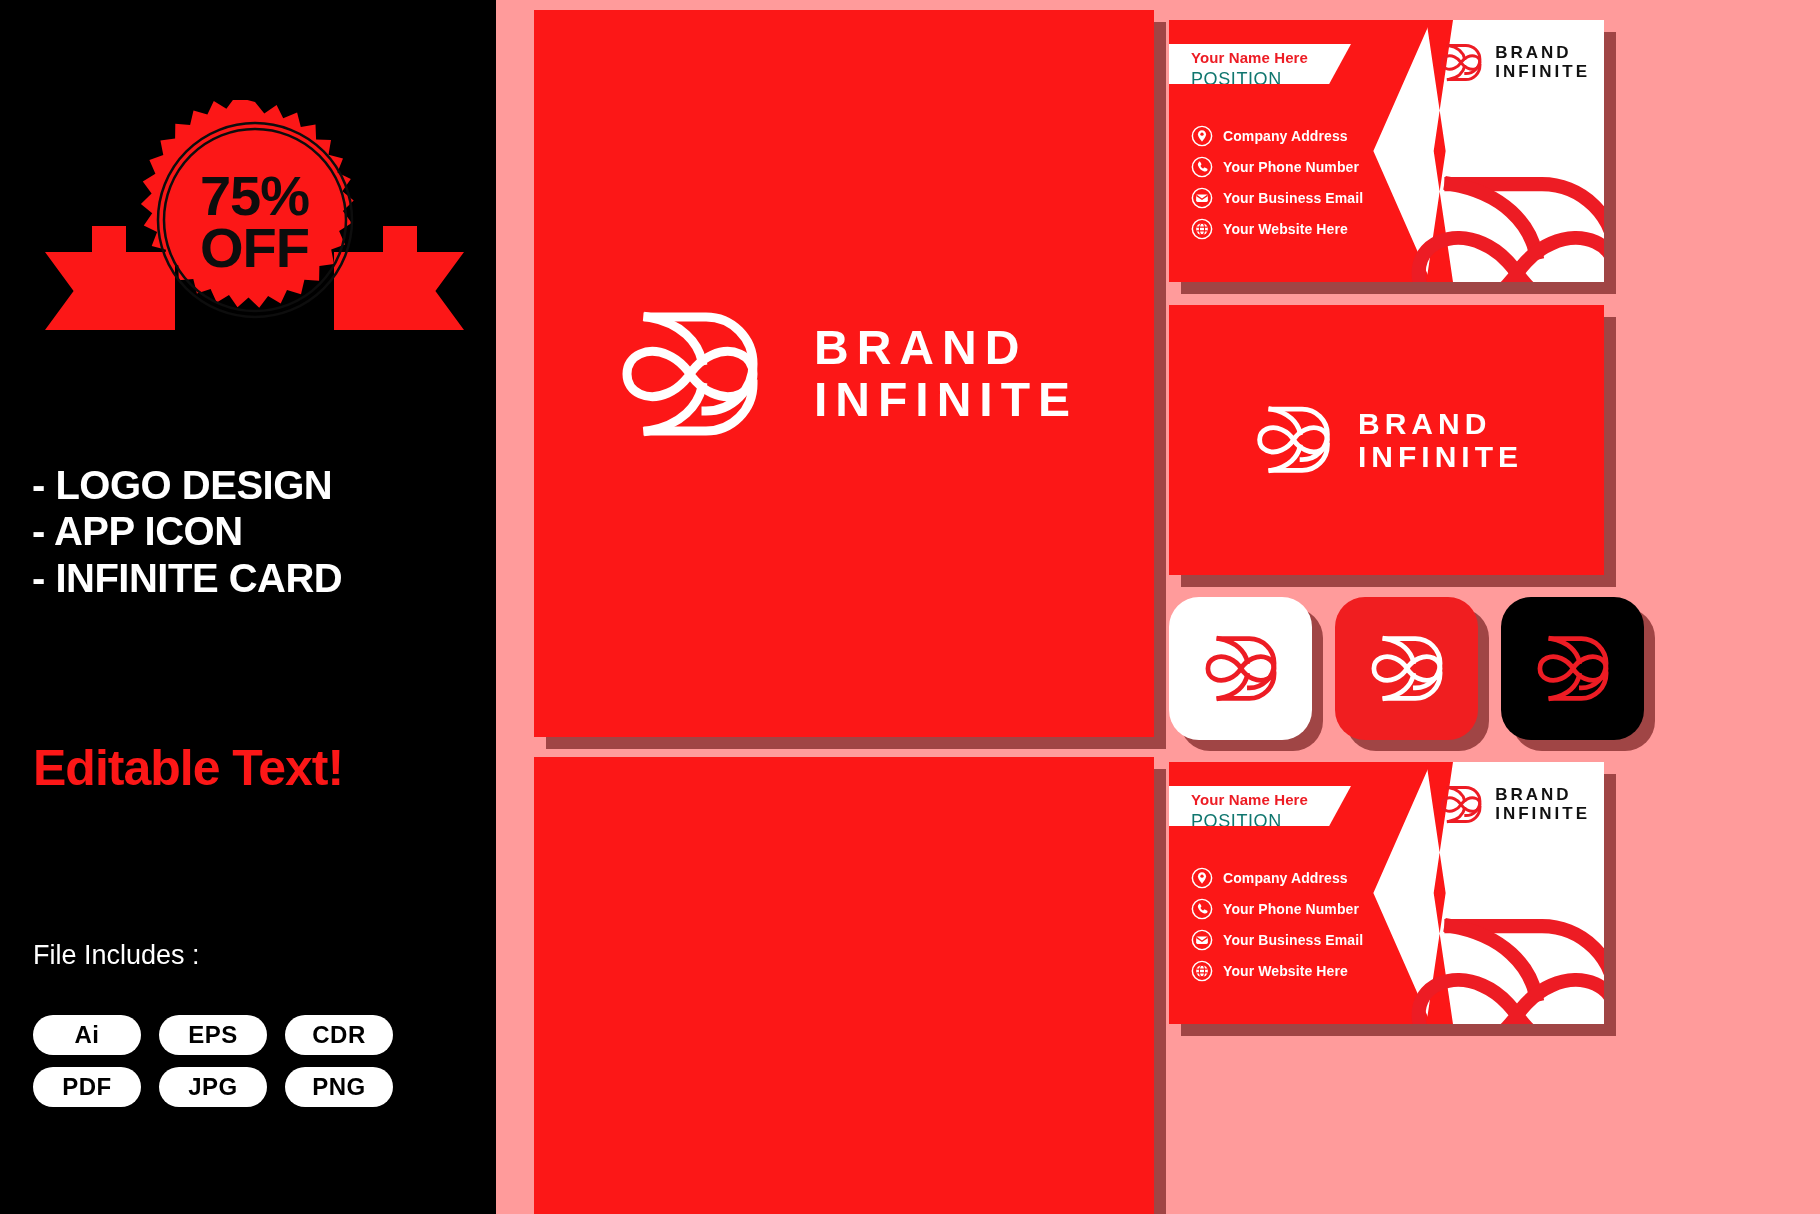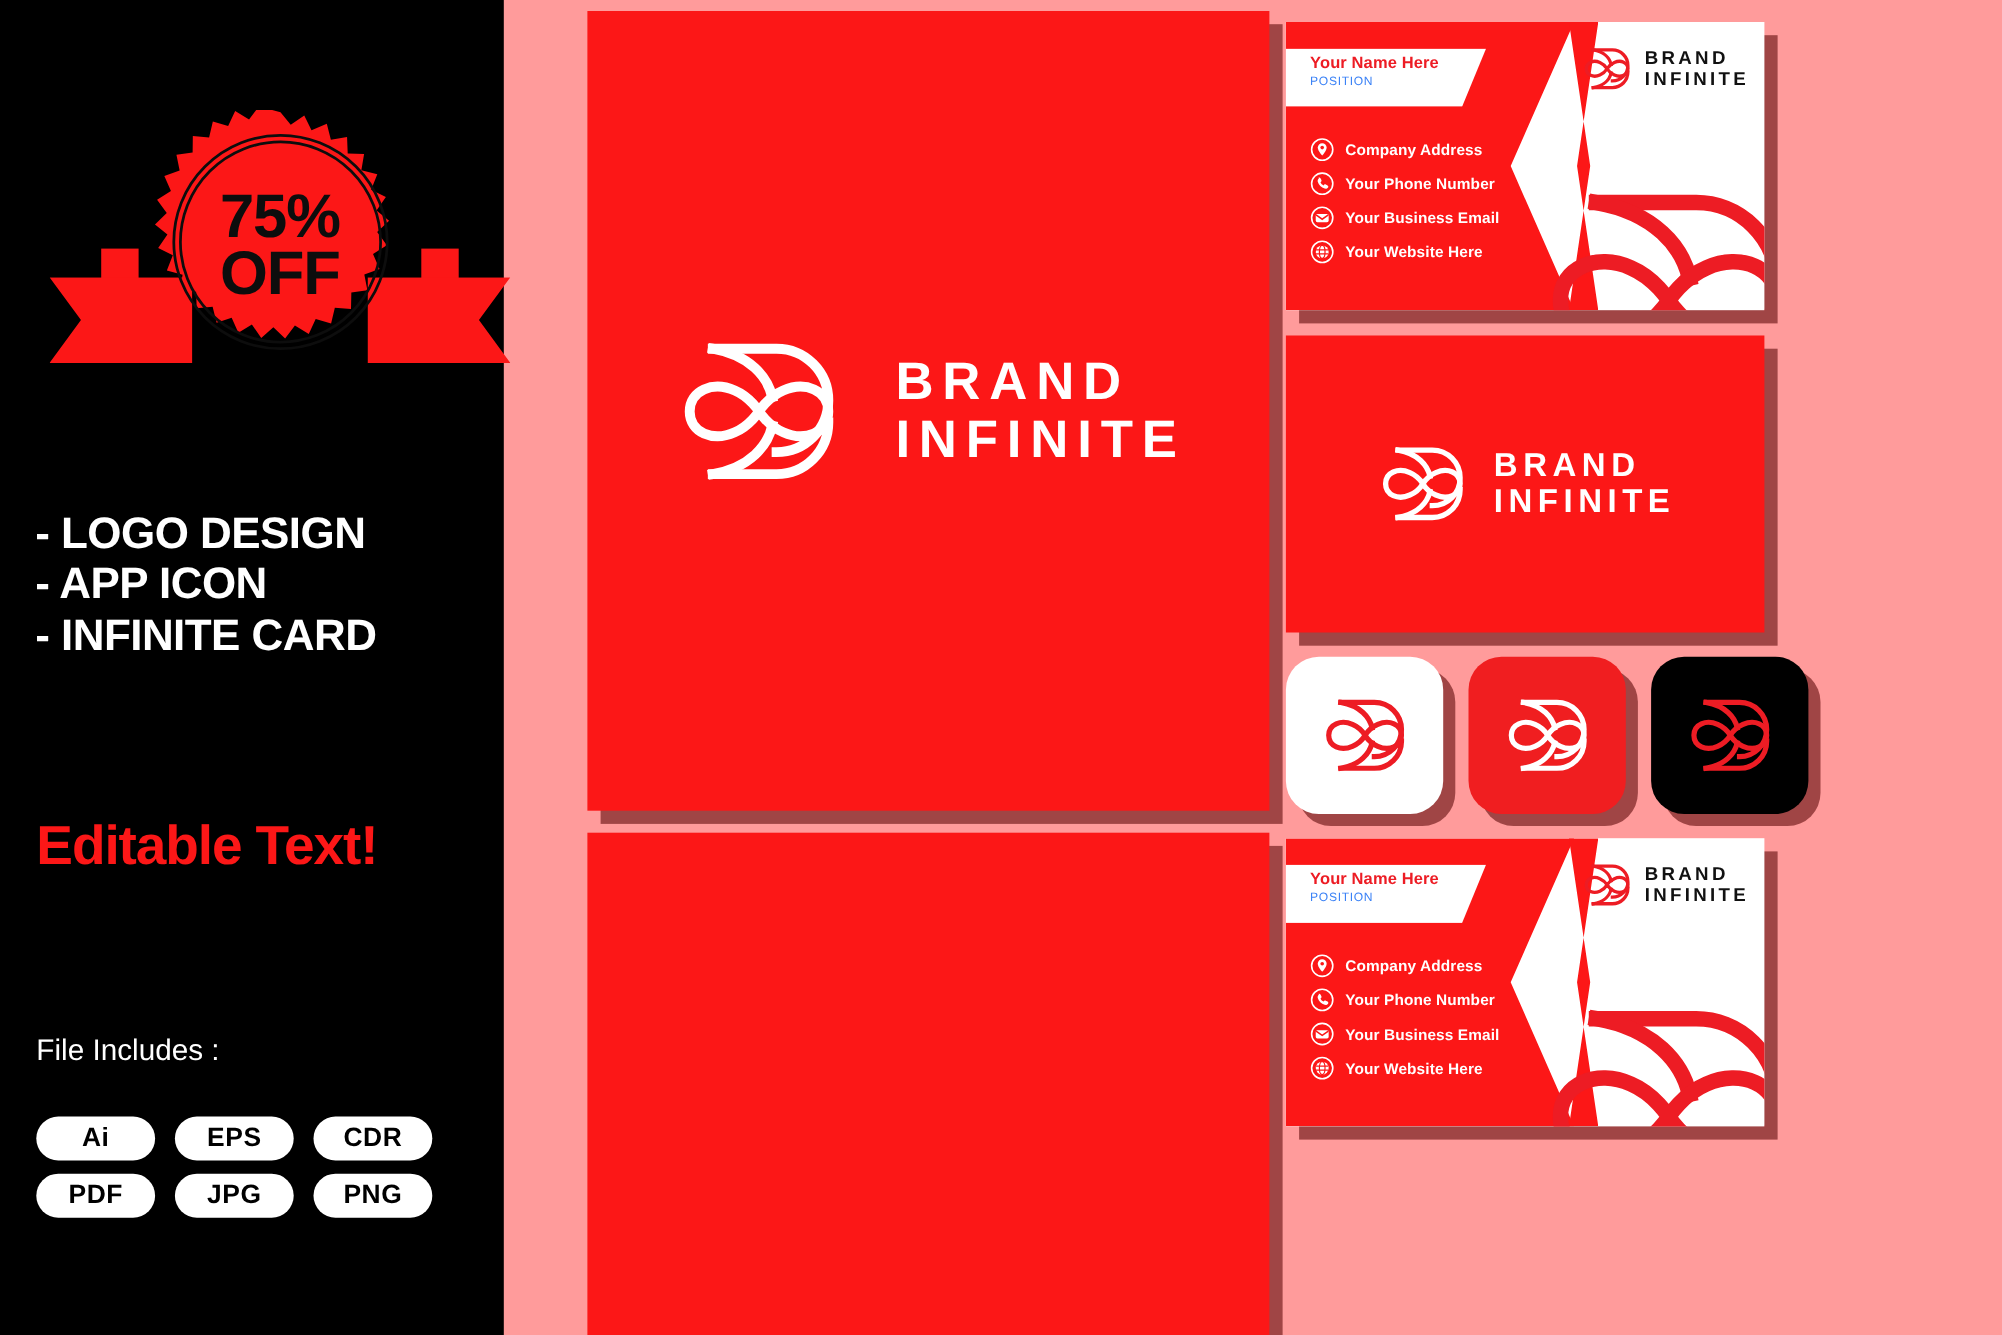--- a/index.html
+++ b/index.html
@@ -13,21 +13,21 @@
     position: relative;
     width: 1820px; height: 1214px;
     background: #ff9b9b;
     overflow: hidden;
   }
 
   
   .left-panel {
     position: absolute;
     left: 0; top: 0;
-    width: 458px; height: 1214px;
+    width: 496px; height: 1214px;
     background: #000000;
   }
 
   
   .badge-wrap {
     position: absolute;
     left: 0; top: 100px;
     width: 509px; height: 260px;
   }
   .ribbon-left, .ribbon-right {
@@ -188,36 +188,36 @@
   .bcard-chev {
     position: absolute;
     left: 238px; top: 0;
     width: 46px; height: 100%;
     background: #fc1717;
     clip-path: polygon(42% 0, 100% 0, 58% 50%, 100% 100%, 42% 100%, 84% 50%);
   }
   .name-tag {
     position: absolute;
     left: 0; top: 24px;
-    width: 182px; height: 53px;
+    width: 182px; height: 40px;
     background: #ffffff;
     clip-path: polygon(0 0, 100% 0, 88% 100%, 0 100%);
     padding: 5px 0 0 22px;
   }
   .name-tag .nm {
     color: #ed1c24;
     font-size: 15px;
     font-weight: 700;
     letter-spacing: 0.1px;
     display: block;
     line-height: 1.25;
   }
   .name-tag .ps {
-    color: #3b82f6;
-    font-size: 11px;
+    color: #0f766e;
+    font-size: 18px;
     font-weight: 400;
     letter-spacing: 0.6px;
     display: block;
     line-height: 1.25;
   }
   .contact-list {
     position: absolute;
     left: 22px; top: 105px;
     display: flex;
     flex-direction: column;

